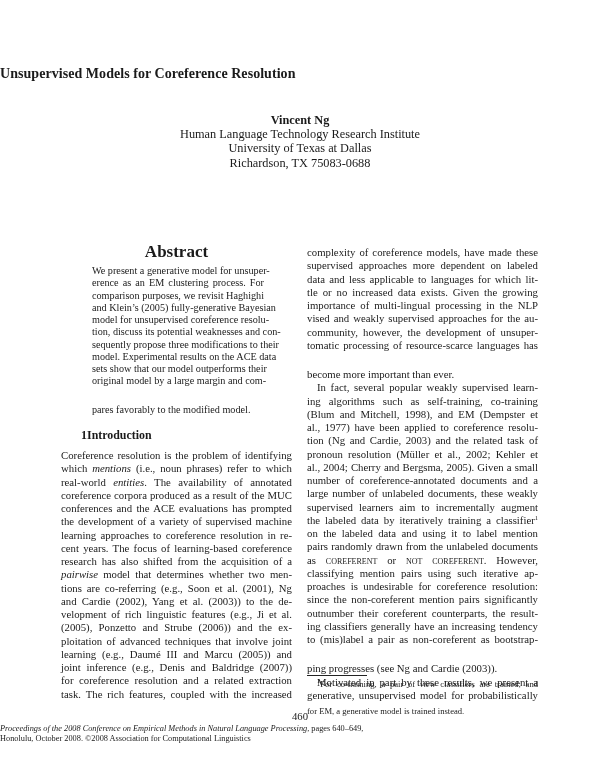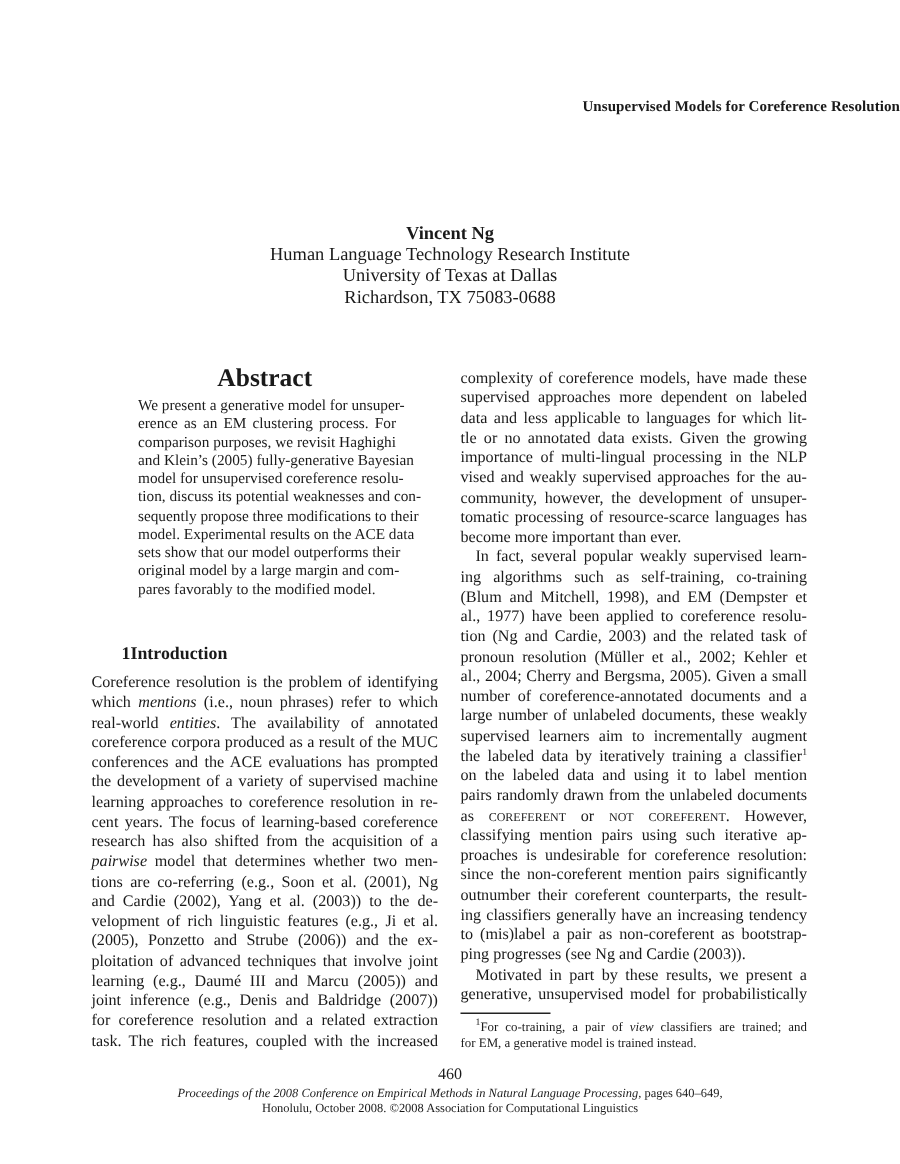--- a/index.html
+++ b/index.html
@@ -1,43 +1,43 @@
 <!DOCTYPE html>
 <html><head>
 <meta charset="utf-8">
 <style>
   html, body { margin: 0; padding: 0; background: #ffffff; }
   body { width: 600px; height: 776px; position: relative; overflow: hidden; color: #1a1a1a;
          font-family: "Liberation Serif", "DejaVu Serif", serif; }
-  .title { position: absolute; top: 66px; left: 0; width: 600px; text-align: right;
-           font-weight: bold; font-size: 10px; letter-spacing: 0.05px; }
+  .title { position: absolute; top: 66px; left: 0; width: 600px; text-align: left;
+           font-weight: bold; font-size: 14px; letter-spacing: 0.05px; }
   .author-block { position: absolute; top: 113px; left: 0; width: 600px; text-align: center;
                   font-size: 12.3px; line-height: 14.2px; }
-  .author-name { font-weight: bold; margin-top: 35px; }
+  .author-name { font-weight: bold; }
   .email { font-family: "Liberation Mono", "DejaVu Sans Mono", monospace; font-size: 11.6px; }
   .col { position: absolute; width: 231px; font-size: 10.75px; line-height: 13.25px; }
   .col-left { left: 61px; }
   .col-right { left: 307px; }
   .abs-head { position: absolute; top: 242px; left: 61px; width: 231px; text-align: center;
               font-weight: bold; font-size: 17px; }
   .abstract { position: absolute; top: 265px; left: 92px; width: 172px; font-size: 10.2px;
               line-height: 12.25px; text-align: justify; }
   .sec-head { position: absolute; top: 428px; left: 61px; font-weight: bold; font-size: 11.9px; text-align: right; }
   .sec-head .num { display: inline-block; width: 26px; }
   .line { display: block; text-align: justify; text-align-last: justify; white-space: nowrap; height: 13.25px; }
-  .line.last { text-align-last: left; }
+  .line.last { text-align-last: left; margin-top: 16px; }
   .line.indent { text-indent: 10px; }
   .abstract .line { height: 12.25px; }
   .sc { font-variant: small-caps; }
   .fn-rule { position: absolute; top: 675px; left: 307px; width: 60px; height: 1.2px; background: #222; }
   .footnote { position: absolute; top: 679px; left: 307px; width: 231px; font-size: 8.6px; line-height: 10.6px; }
   .footnote .line { height: 10.6px; }
   sup { font-size: 6.5px; line-height: 0; vertical-align: 4px; }
   .page-num { position: absolute; top: 710px; left: 0; width: 600px; text-align: center; font-size: 10.7px; }
-  .proc { position: absolute; top: 724px; left: 0; width: 600px; text-align: center; font-size: 8.3px; line-height: 10px; }
+  .proc { position: absolute; top: 724px; left: 0; width: 600px; text-align: left; font-size: 8.3px; line-height: 10px; }
 </style>
 </head>
 <body>
 
 <div class="title">Unsupervised Models for Coreference Resolution</div>
 
 <div class="author-block">
   <div class="author-name">Vincent Ng</div>
   <div>Human Language Technology Research Institute</div>
   <div>University of Texas at Dallas</div>
@@ -81,21 +81,21 @@
     <span class="line">ploitation of advanced techniques that involve joint</span>
     <span class="line">learning (e.g., Daumé III and Marcu (2005)) and</span>
     <span class="line">joint inference (e.g., Denis and Baldridge (2007))</span>
     <span class="line">for coreference resolution and a related extraction</span>
     <span class="line">task.  The rich features, coupled with the increased</span>
   </div>
 <div class="col col-right" id="rightcol" style="top:246px;">
     <span class="line">complexity of coreference models, have made these</span>
     <span class="line">supervised approaches more dependent on labeled</span>
     <span class="line">data and less applicable to languages for which lit-</span>
-    <span class="line">tle or no annotated data exists.  Given the growing</span>
+    <span class="line">tle or no increased data exists.  Given the growing</span>
     <span class="line">importance of multi-lingual processing in the NLP</span>
     <span class="line">vised and weakly supervised approaches for the au-</span>
     <span class="line">community, however, the development of unsuper-</span>
     <span class="line">tomatic processing of resource-scarce languages has</span>
     <span class="line last">become more important than ever.</span>
     <span class="line indent">In fact, several popular weakly supervised learn-</span>
     <span class="line">ing algorithms such as self-training, co-training</span>
     <span class="line">(Blum and Mitchell, 1998), and EM (Dempster et</span>
     <span class="line">al., 1977) have been applied to coreference resolu-</span>
     <span class="line">tion (Ng and Cardie, 2003) and the related task of</span>

